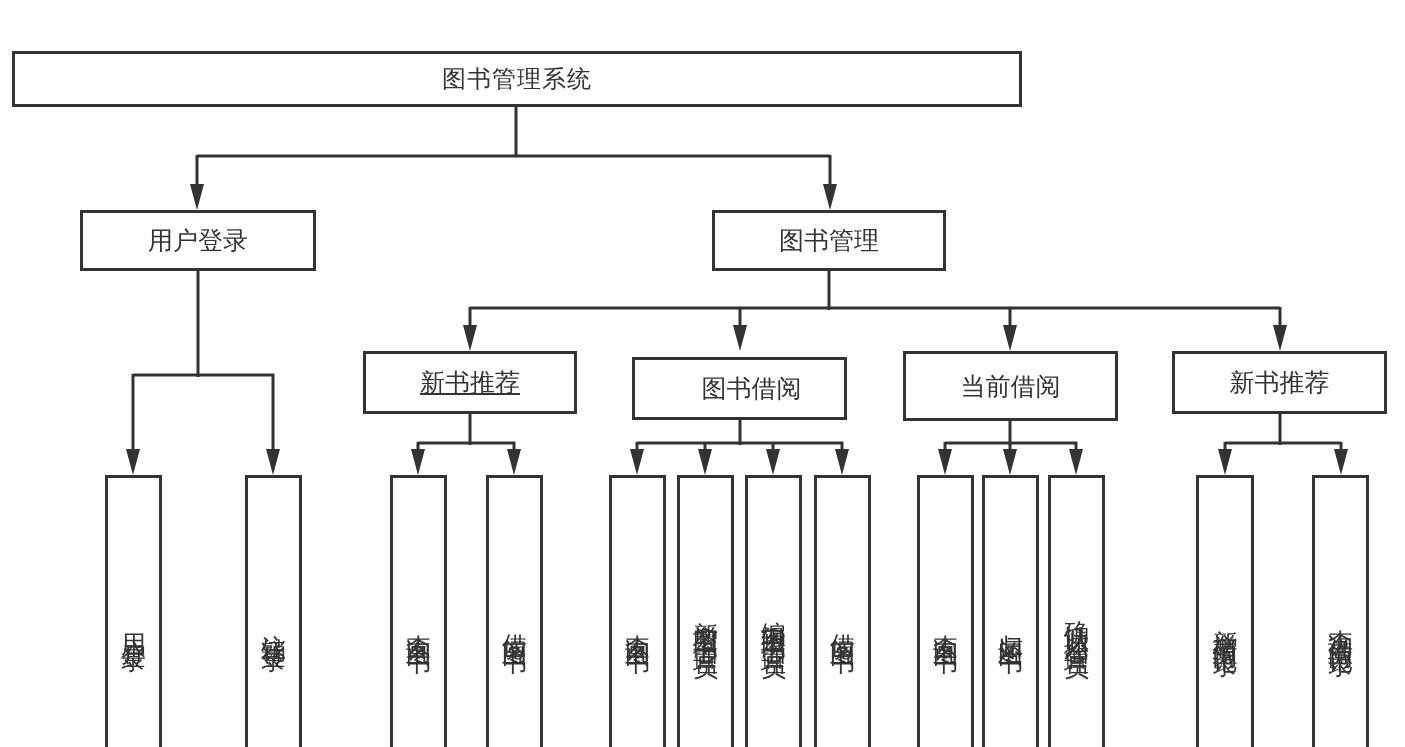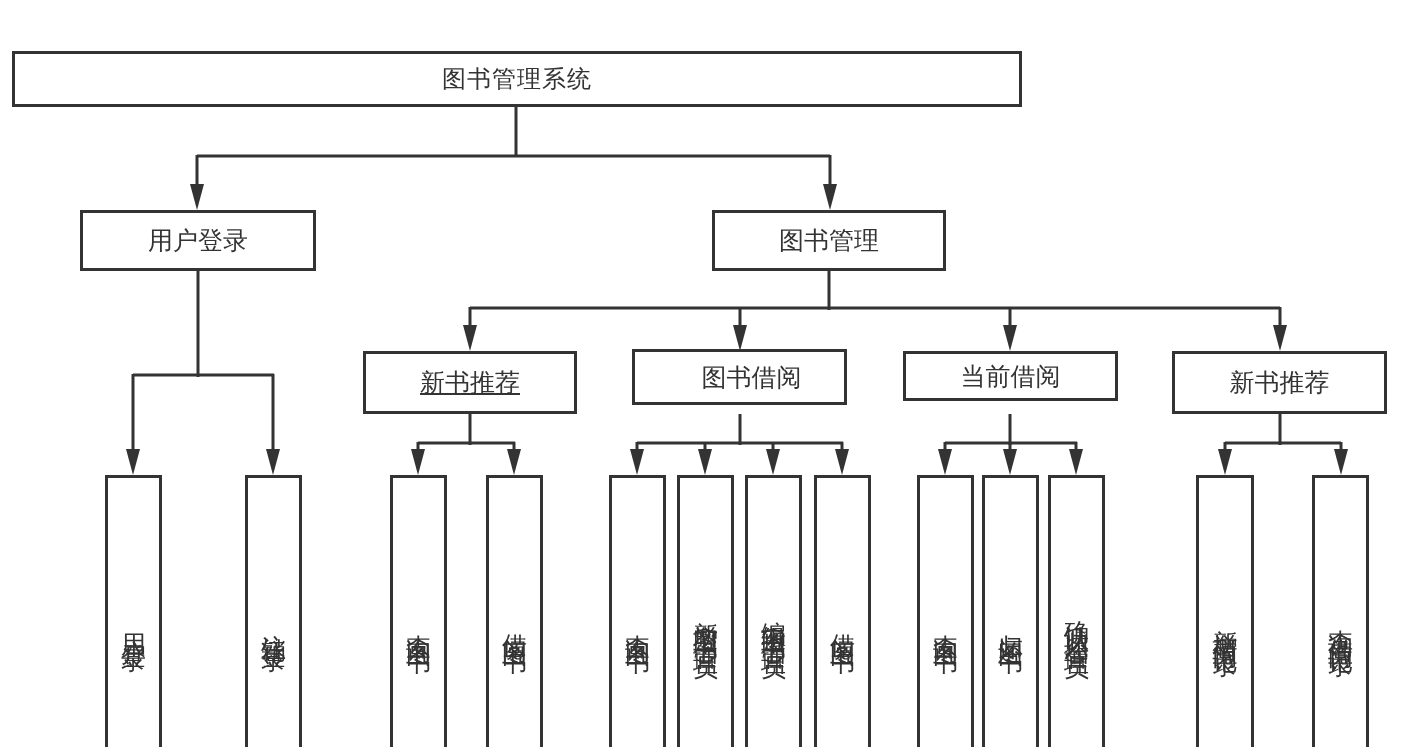--- a/index.html
+++ b/index.html
@@ -105,24 +105,24 @@
   <div class="node h" style="left:80px; top:172px; width:236px; height:61px;">
     <span>用户登录</span>
   </div>
   <div class="node h" style="left:712px; top:172px; width:234px; height:61px;">
     <span>图书管理</span>
   </div>
 
   <div class="node h" style="left:363px; top:313px; width:214px; height:63px;text-decoration:underline;">
     <span>新书推荐</span>
   </div>
-  <div class="node h" style="left:632px; top:311px; width:215px; height:56px;padding-left:24px;">
+  <div class="node h" style="left:632px; top:319px; width:215px; height:63px;padding-left:24px;">
     <span>图书借阅</span>
   </div>
-  <div class="node h" style="left:903px; top:313px; width:215px; height:50px;align-items:center;">
+  <div class="node h" style="left:903px; top:313px; width:215px; height:70px;align-items:center;">
     <span>当前借阅</span>
   </div>
   <div class="node h" style="left:1172px; top:313px; width:215px; height:63px;">
     <span>新书推荐</span>
   </div>
 
   <div class="node v" style="left:105px; top:437px; width:57px; height:297px;">
     <span>用户登录</span>
   </div>
   <div class="node v" style="left:245px; top:437px; width:57px; height:297px;">

